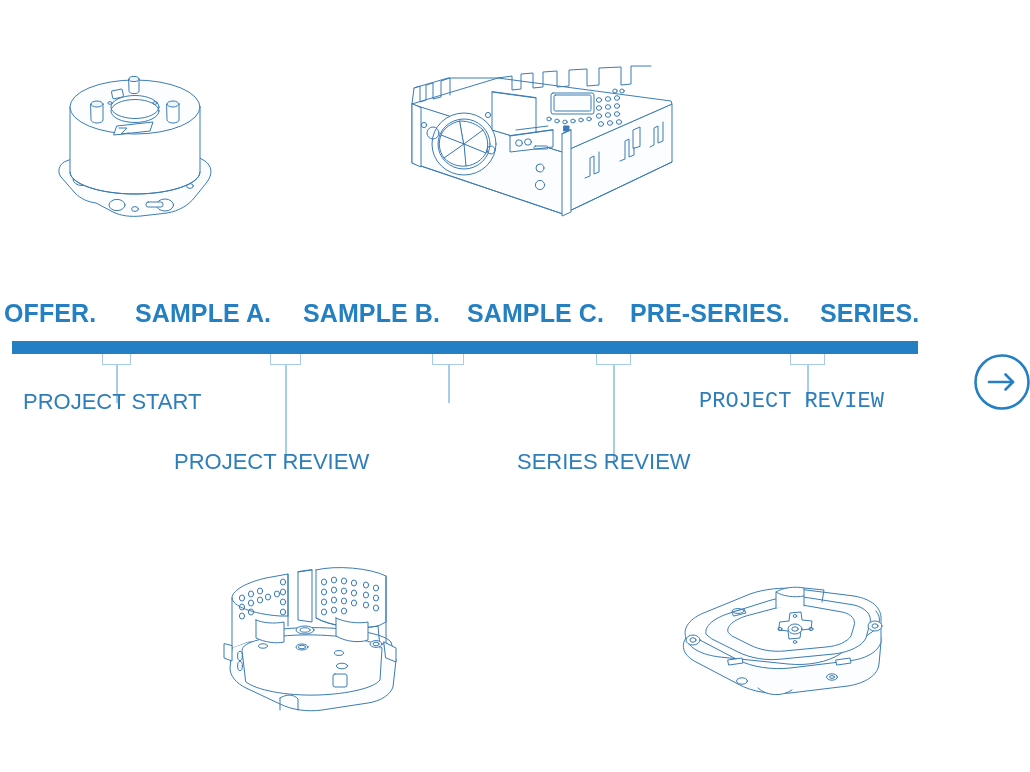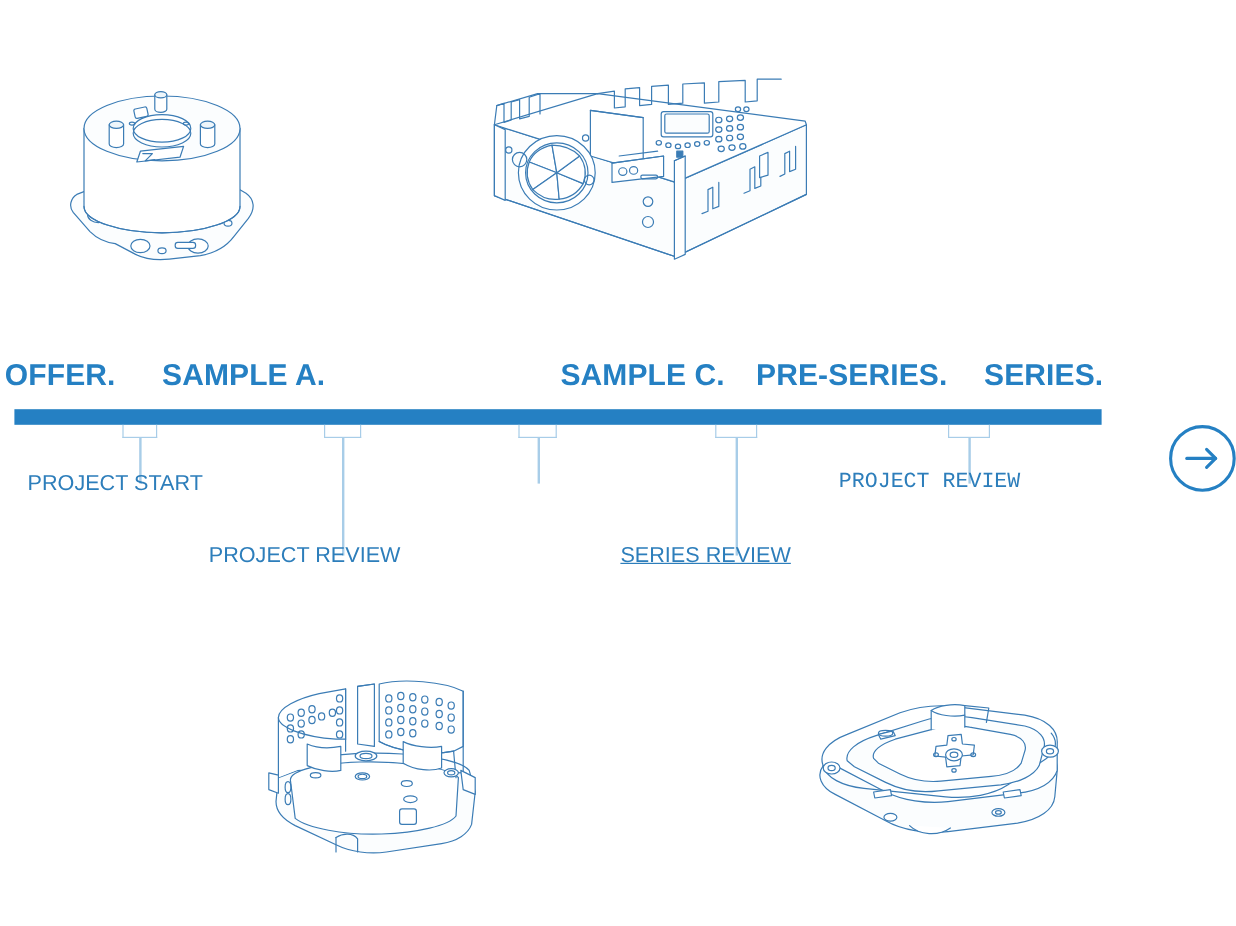--- a/index.html
+++ b/index.html
@@ -79,21 +79,21 @@
   
   .leader {
     position: absolute;
     width: 1.6px;
     background: #a8cde8;
   }
 
   .milestone {
     position: absolute;
     white-space: nowrap;
-    font-size: 18px;
+    font-size: 22px;
     font-weight: 400;
     color: #2d7ebb;
     line-height: 28px;
   }
 
   
   .next-btn {
     position: absolute;
     left: 961px;
     top: 353px;
@@ -367,20 +367,21 @@
 
     <path d="M82 112 C90 120 106 121 116 114" fill="#ffffff"></path>
   </svg>
 </div>
 
 <div class="timeline">
 
   <div class="phase-labels">
     <div class="phase-label" style="left:-8px">OFFER.</div>
     <div class="phase-label" style="left:123px">SAMPLE A.</div>
+    <div class="phase-label" style="left:291px">SAMPLE B.</div>
     <div class="phase-label" style="left:455px">SAMPLE C.</div>
     <div class="phase-label" style="left:618px">PRE-SERIES.</div>
     <div class="phase-label" style="left:808px">SERIES.</div>
   </div>
 
   <div class="track"></div>
 
   <div class="tick" style="left:90px;  width:29px;"></div>
   <div class="leader" style="left:104px; top:365px; height:38px;"></div>
 
@@ -391,21 +392,21 @@
   <div class="leader" style="left:436px; top:365px; height:38px;"></div>
 
   <div class="tick" style="left:584px; width:35px;"></div>
   <div class="leader" style="left:601px; top:365px; height:98px;"></div>
 
   <div class="tick" style="left:778px; width:35px;"></div>
   <div class="leader" style="left:795px; top:365px; height:38px;"></div>
 
   <div class="milestone" style="left:11px;  top:388px;">PROJECT START</div>
   <div class="milestone" style="left:162px; top:448px;">PROJECT REVIEW</div>
-  <div class="milestone" style="left:505px; top:448px;text-decoration:underline;">SERIES REVIEW</div>
+  <div class="milestone" style="left:505px; top:448px;">SERIES REVIEW</div>
   <div class="milestone" style="left:687px; top:388px;font-family:Liberation Mono, monospace;">PROJECT REVIEW</div>
 
   <div class="next-btn">
     <svg viewBox="0 0 58 58" width="58" height="58" fill="none" stroke="#2580c3">
       <circle cx="29" cy="29" r="26.5" stroke-width="2.6"></circle>
       <path d="M16 29 H40" stroke-width="2.6" stroke-linecap="round"></path>
       <path d="M32.5 21.5 L40 29 L32.5 36.5" stroke-width="2.6" stroke-linecap="round" stroke-linejoin="round"></path>
     </svg>
   </div>
 

